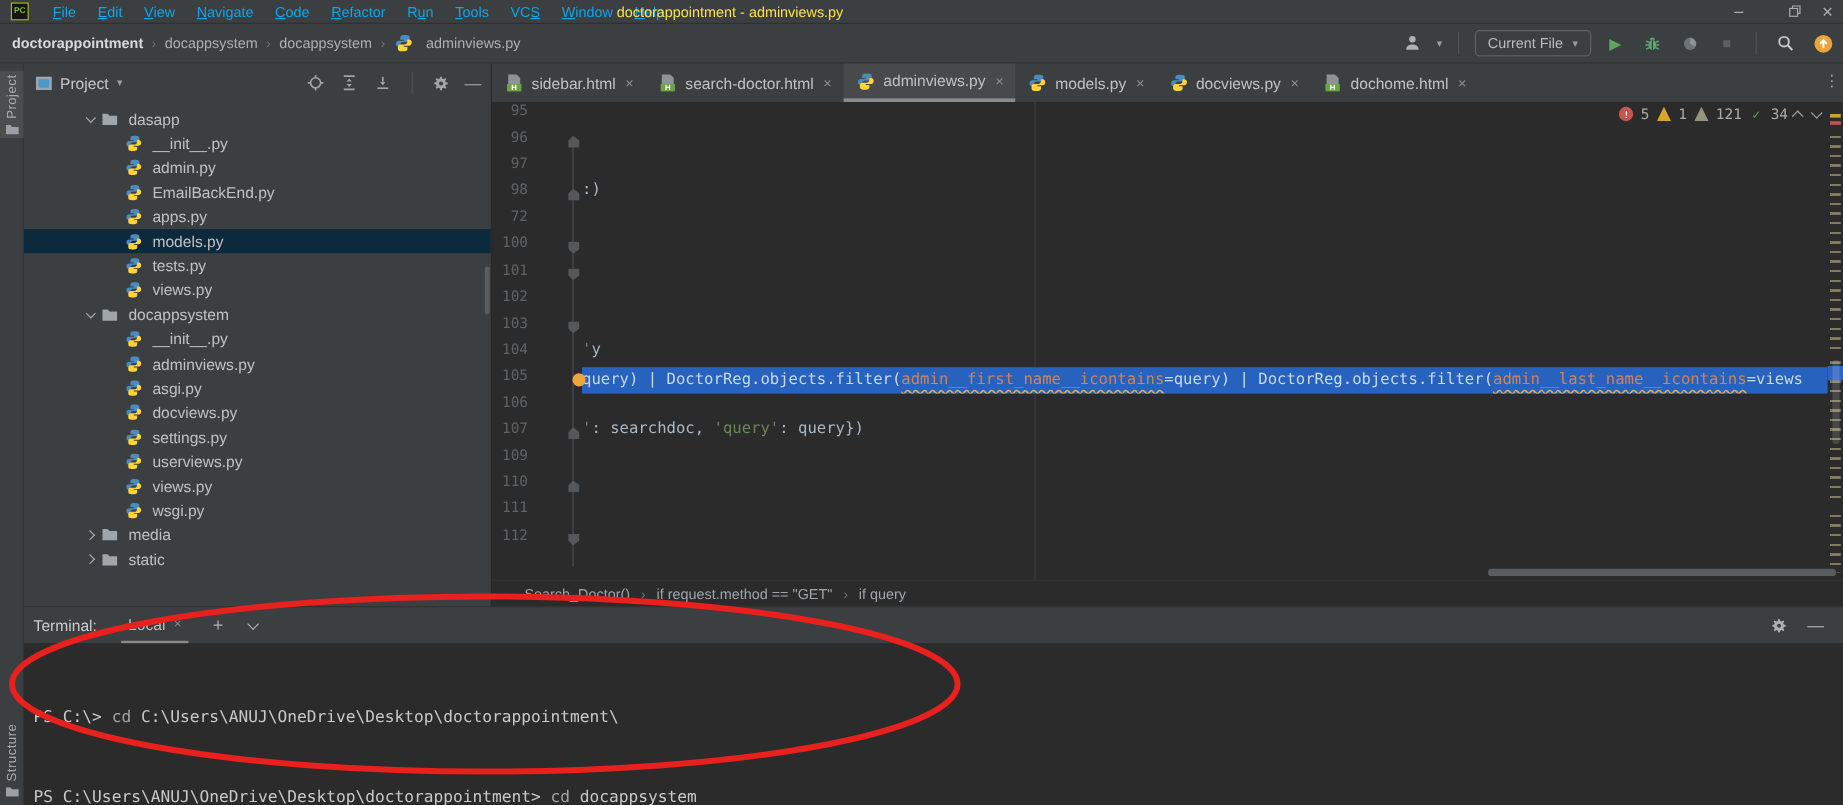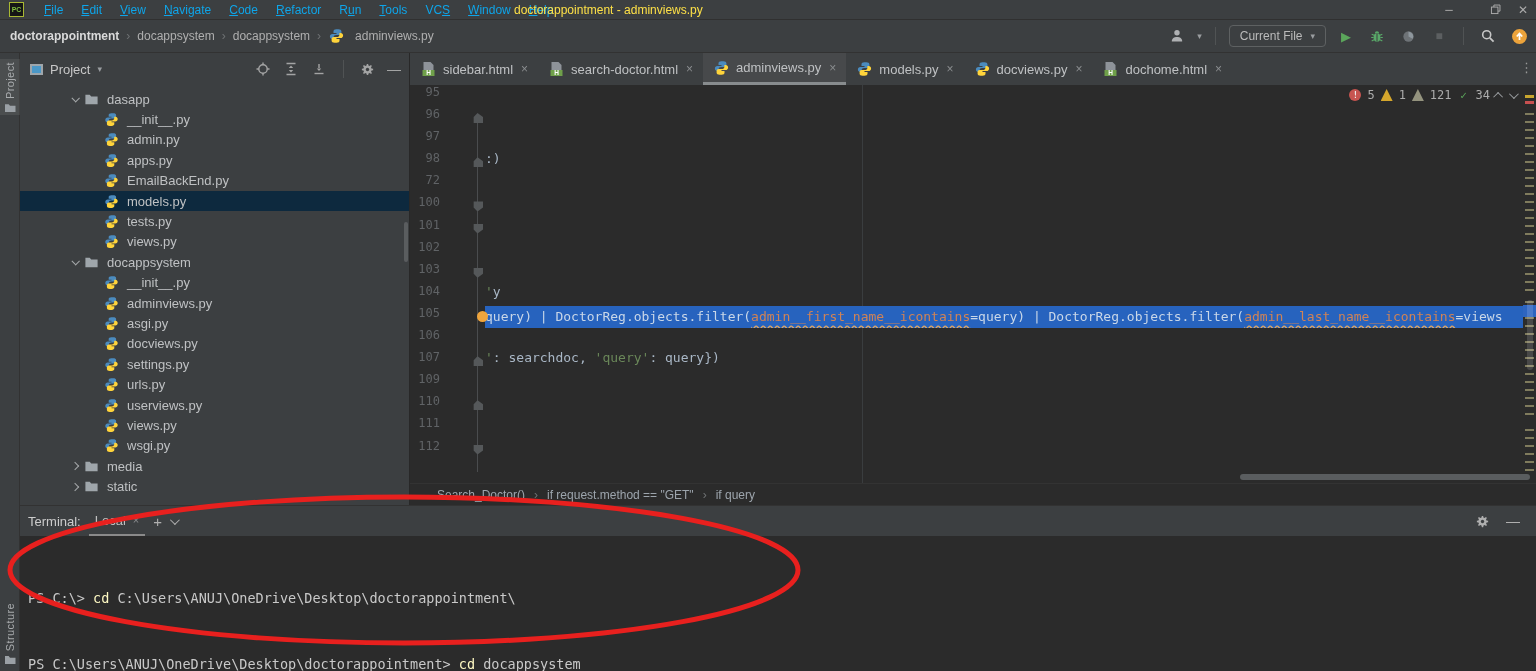--- a/index.html
+++ b/index.html
@@ -101,29 +101,29 @@
   .dashes { position:absolute; left:2px; right:2px; background:repeating-linear-gradient(to bottom,#8F8A66 0 2px,transparent 2px 8px); opacity:.85; }
   .bluemark { position:absolute; left:0; right:0; top:220px; height:12px; background:#2E65C0; }
   .vthumb { position:absolute; left:4px; right:3px; top:215px; height:70px; background:rgba(255,255,255,.14); border-radius:3px; }
   .hscroll { position:absolute; left:830px; bottom:3px; width:290px; height:6px; border-radius:3px; background:#5A5D5F; }
 
   .ebreadcrumbs { height:22px; flex:none; display:flex; align-items:center; padding-left:27px; gap:9px; font-size:12px; color:#9DA5AD; background:#2B2B2B; border-top:1px solid #333333; }
   .eb-sep { color:#6E7173; }
 
   
   .terminal { height:166px; background:#2B2B2B; display:flex; flex-direction:column; border-top:1px solid #323232; }
-  .term-header { height:30px; flex:none; background:#3C3F41; display:flex; align-items:center; font-size:13px; padding:0 16px 0 8px; gap:8px; }
+  .term-header { height:30px; flex:none; background:#3C3F41; display:flex; align-items:center; font-size:13px; padding:0 16px 0 8px; gap:20px; }
   .term-label { color:#CCCCCC; }
   .term-tab { height:100%; display:flex; align-items:center; gap:7px; padding:0 6px; border-bottom:2px solid #8A8A8A; color:#C0C0C0; }
   .term-tab .close { color:#8A8D8F; font-size:11px; }
   .term-plus { color:#AFAFAF; font-size:15px; }
   .term-chev { width:7px; height:7px; border-right:1.5px solid #AFAFAF; border-bottom:1.5px solid #AFAFAF; transform:rotate(45deg) translateY(-2px); }
   .term-actions { margin-left:auto; display:flex; align-items:center; gap:16px; }
   .term-body { flex:1; font-family:"DejaVu Sans Mono",monospace; font-size:13.5px; line-height:22px; padding:7px 0 0 8px; color:#C9C9C9; white-space:pre; }
-  .cmd { color:#fef9c3;text-align:right; }
+  .cmd { color:#a3a3a3;text-align:right; }
 
   
   .annotation { position:absolute; inset:0; pointer-events:none; z-index:50; }
 </style>
 </head>
 <body>
 
 <svg width="0" height="0" style="position:absolute">
   <defs>
     <symbol id="i-folder" viewBox="0 0 16 16">
@@ -338,30 +338,30 @@
               </span>
               <span>admin.py</span>
             </div>
           <div class="trow d2">
               <span class="chevc"></span>
               <span class="ticon">
                 <svg width="15" height="15">
                   <use href="#i-py"></use>
                 </svg>
               </span>
+              <span>EmailBackEnd.py</span>
+            </div>
+          <div class="trow d2">
+              <span class="chevc"></span>
+              <span class="ticon">
+                <svg width="15" height="15">
+                  <use href="#i-py"></use>
+                </svg>
+              </span>
               <span>apps.py</span>
-            </div>
-          <div class="trow d2">
-              <span class="chevc"></span>
-              <span class="ticon">
-                <svg width="15" height="15">
-                  <use href="#i-py"></use>
-                </svg>
-              </span>
-              <span>EmailBackEnd.py</span>
             </div>
           <div class="trow d2 selected">
               <span class="chevc"></span>
               <span class="ticon">
                 <svg width="15" height="15">
                   <use href="#i-py"></use>
                 </svg>
               </span>
               <span>models.py</span>
             </div>
@@ -431,29 +431,20 @@
               <span>docviews.py</span>
             </div>
           <div class="trow d2">
               <span class="chevc"></span>
               <span class="ticon">
                 <svg width="15" height="15">
                   <use href="#i-py"></use>
                 </svg>
               </span>
               <span>settings.py</span>
-            </div>
-          <div class="trow d2">
-              <span class="chevc"></span>
-              <span class="ticon">
-                <svg width="15" height="15">
-                  <use href="#i-py"></use>
-                </svg>
-              </span>
-              <span>urls.py</span>
             </div>
           <div class="trow d2">
               <span class="chevc"></span>
               <span class="ticon">
                 <svg width="15" height="15">
                   <use href="#i-py"></use>
                 </svg>
               </span>
               <span>userviews.py</span>
             </div>

